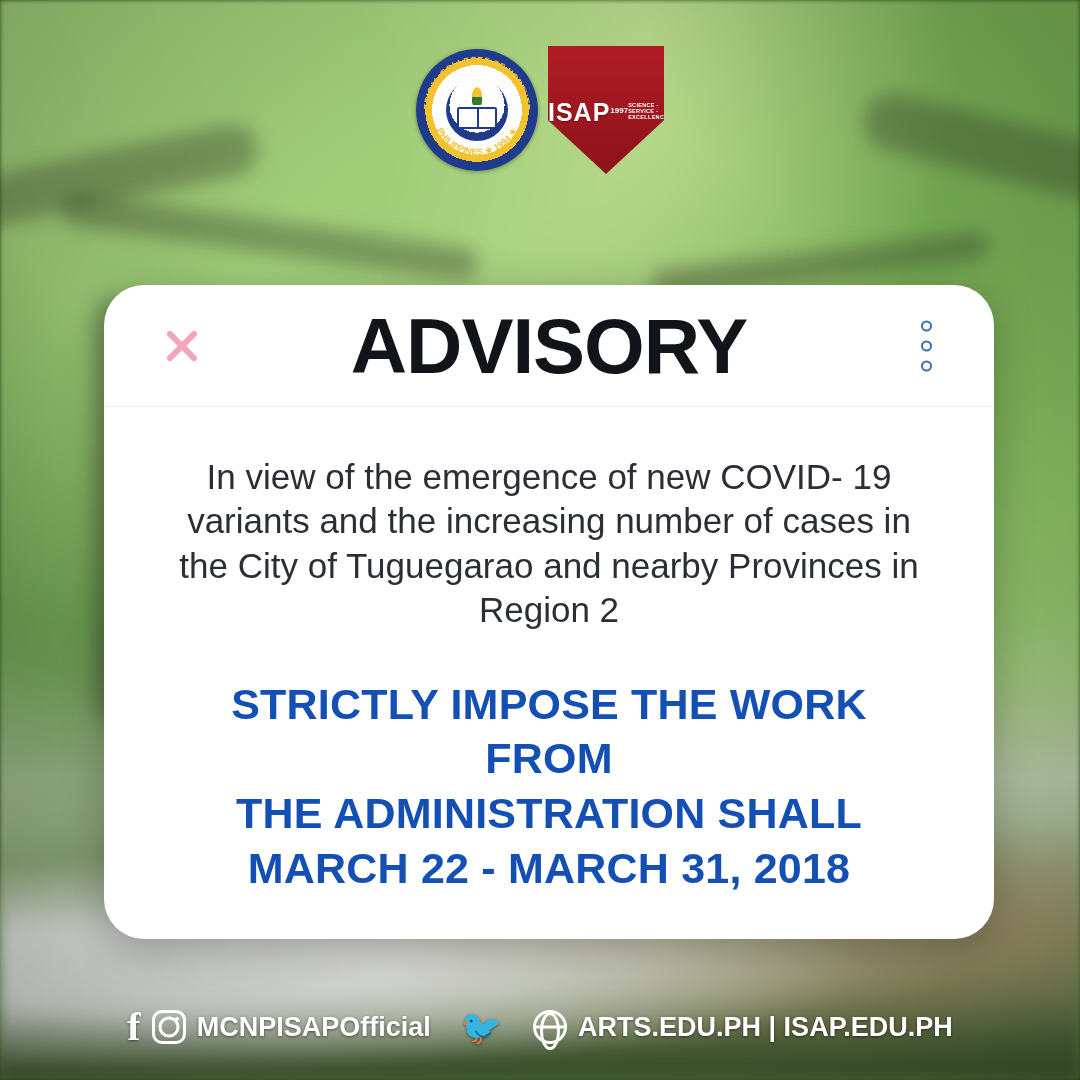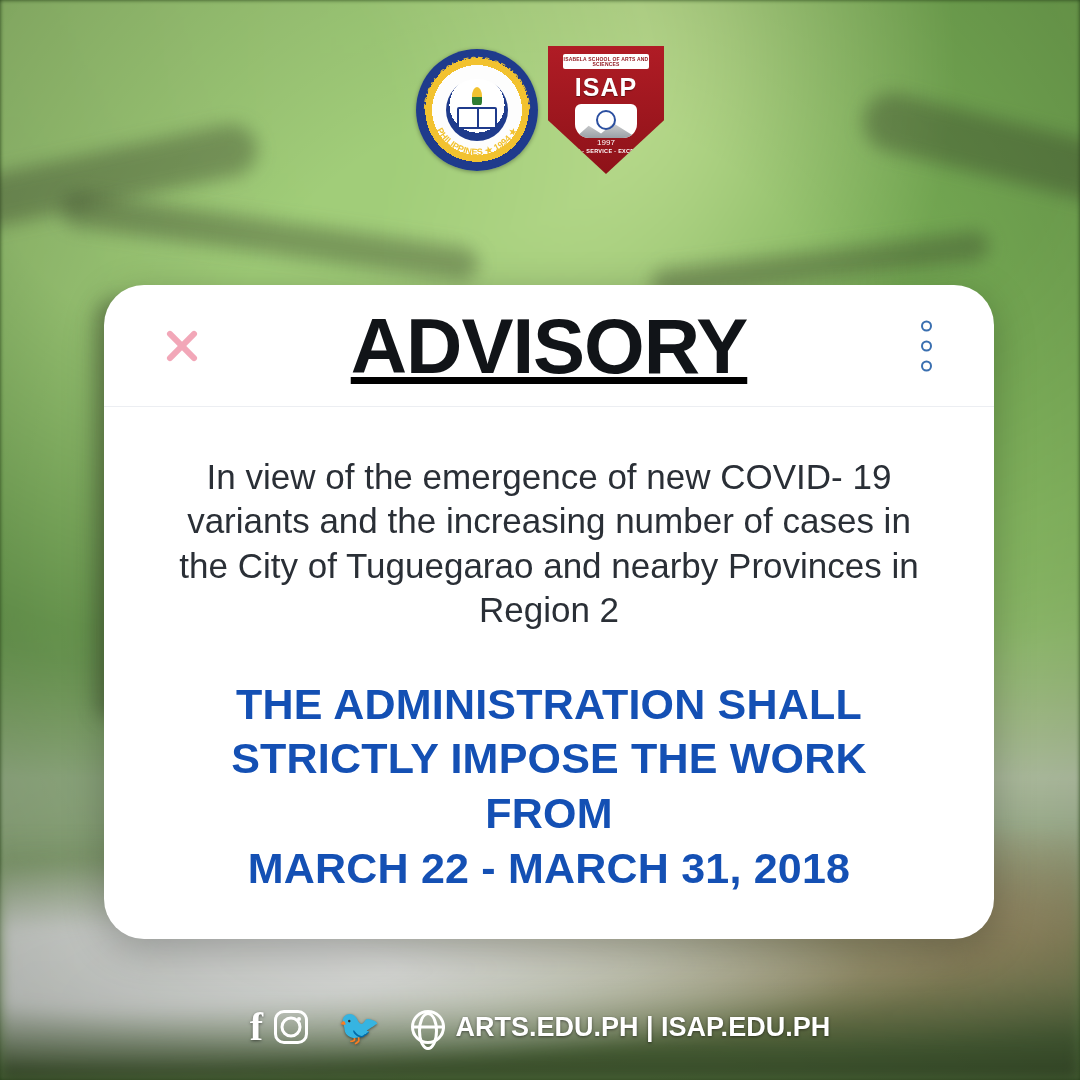--- a/index.html
+++ b/index.html
@@ -137,21 +137,20 @@
     border-radius: 50% 50% 20% 20%;
   }
 
   .logo-isap {
     position: relative;
     width: 116px;
     height: 128px;
     background: linear-gradient(180deg, #b01c25 0%, #8e1219 100%);
     clip-path: polygon(0% 0%, 100% 0%, 100% 58%, 50% 100%, 0% 58%);
     display: flex;
-    flex-direction: column;
     align-items: center;
     box-shadow: 0 1px 4px rgba(0,0,0,0.35);
   }
   .logo-isap .banner {
     margin-top: 8px;
     width: 86px; height: 15px;
     background: #fff;
     border-radius: 2px;
     font-size: 5px;
     color: #8e1219;
@@ -184,21 +183,21 @@
     background: linear-gradient(180deg, #d9d9d9, #9aa0a6);
     clip-path: polygon(0% 100%, 22% 32%, 42% 75%, 62% 18%, 100% 100%);
   }
   .logo-isap .crest-mid:after {
     content: "";
     position: absolute; left: 50%; top: 6px; transform: translateX(-50%);
     width: 16px; height: 16px; border-radius: 50%;
     border: 2px solid #2b4fa0;
   }
   .logo-isap .year {
-    color: #fff; font-size: 8px; font-weight: 400; margin-top: 0;
+    color: #fff; font-size: 8px; font-weight: 700; margin-top: 0;
   }
   .logo-isap .foot {
     color: #fff; font-size: 5.5px; font-weight: 700; margin-top: 1px; letter-spacing: .3px;
   }
 
   
   .card {
     position: absolute;
     left: 104px;
     top: 285px;
@@ -210,21 +209,20 @@
     padding-bottom: 44px;
   }
 
   .card-header {
     position: relative;
     height: 122px;
     border-bottom: 1.5px solid #eceef2;
     display: flex;
     align-items: center;
     justify-content: center;
-    text-decoration: underline;
   }
 
   .close-icon {
     position: absolute;
     left: 56px;
     top: 50%;
     transform: translateY(-50%);
     width: 44px;
     height: 44px;
     display: flex;
@@ -395,33 +393,34 @@
       <div class="kebab-icon">
         <span></span>
         <span></span>
         <span></span>
       </div>
     </div>
 
     <div class="card-body">
       <p class="lead">In view of the emergence of new COVID- 19 variants and the increasing number of cases in the City of Tuguegarao and nearby Provinces in Region 2</p>
       <div class="headline">
+        <span class="line">STRICTLY IMPOSE THE WORK FROM</span>
         <span class="line">THE ADMINISTRATION SHALL</span>
-        <span class="line">STRICTLY IMPOSE THE WORK FROM</span>
         <span class="line">MARCH 22 - MARCH 31, 2018</span>
       </div>
     </div>
 
   </div>
 
   <div class="footer">
 
     <div class="f-group">
       <span class="ic ic-fb">f</span>
       <span class="ic ic-ig"></span>
+      <span>MCNPISAPOfficial</span>
     </div>
 
     <div class="f-group">
       <span class="ic ic-tw">🐦</span>
     </div>
 
     <div class="f-group">
       <span class="ic ic-web"></span>
       <span>ARTS.EDU.PH | ISAP.EDU.PH</span>
     </div>

